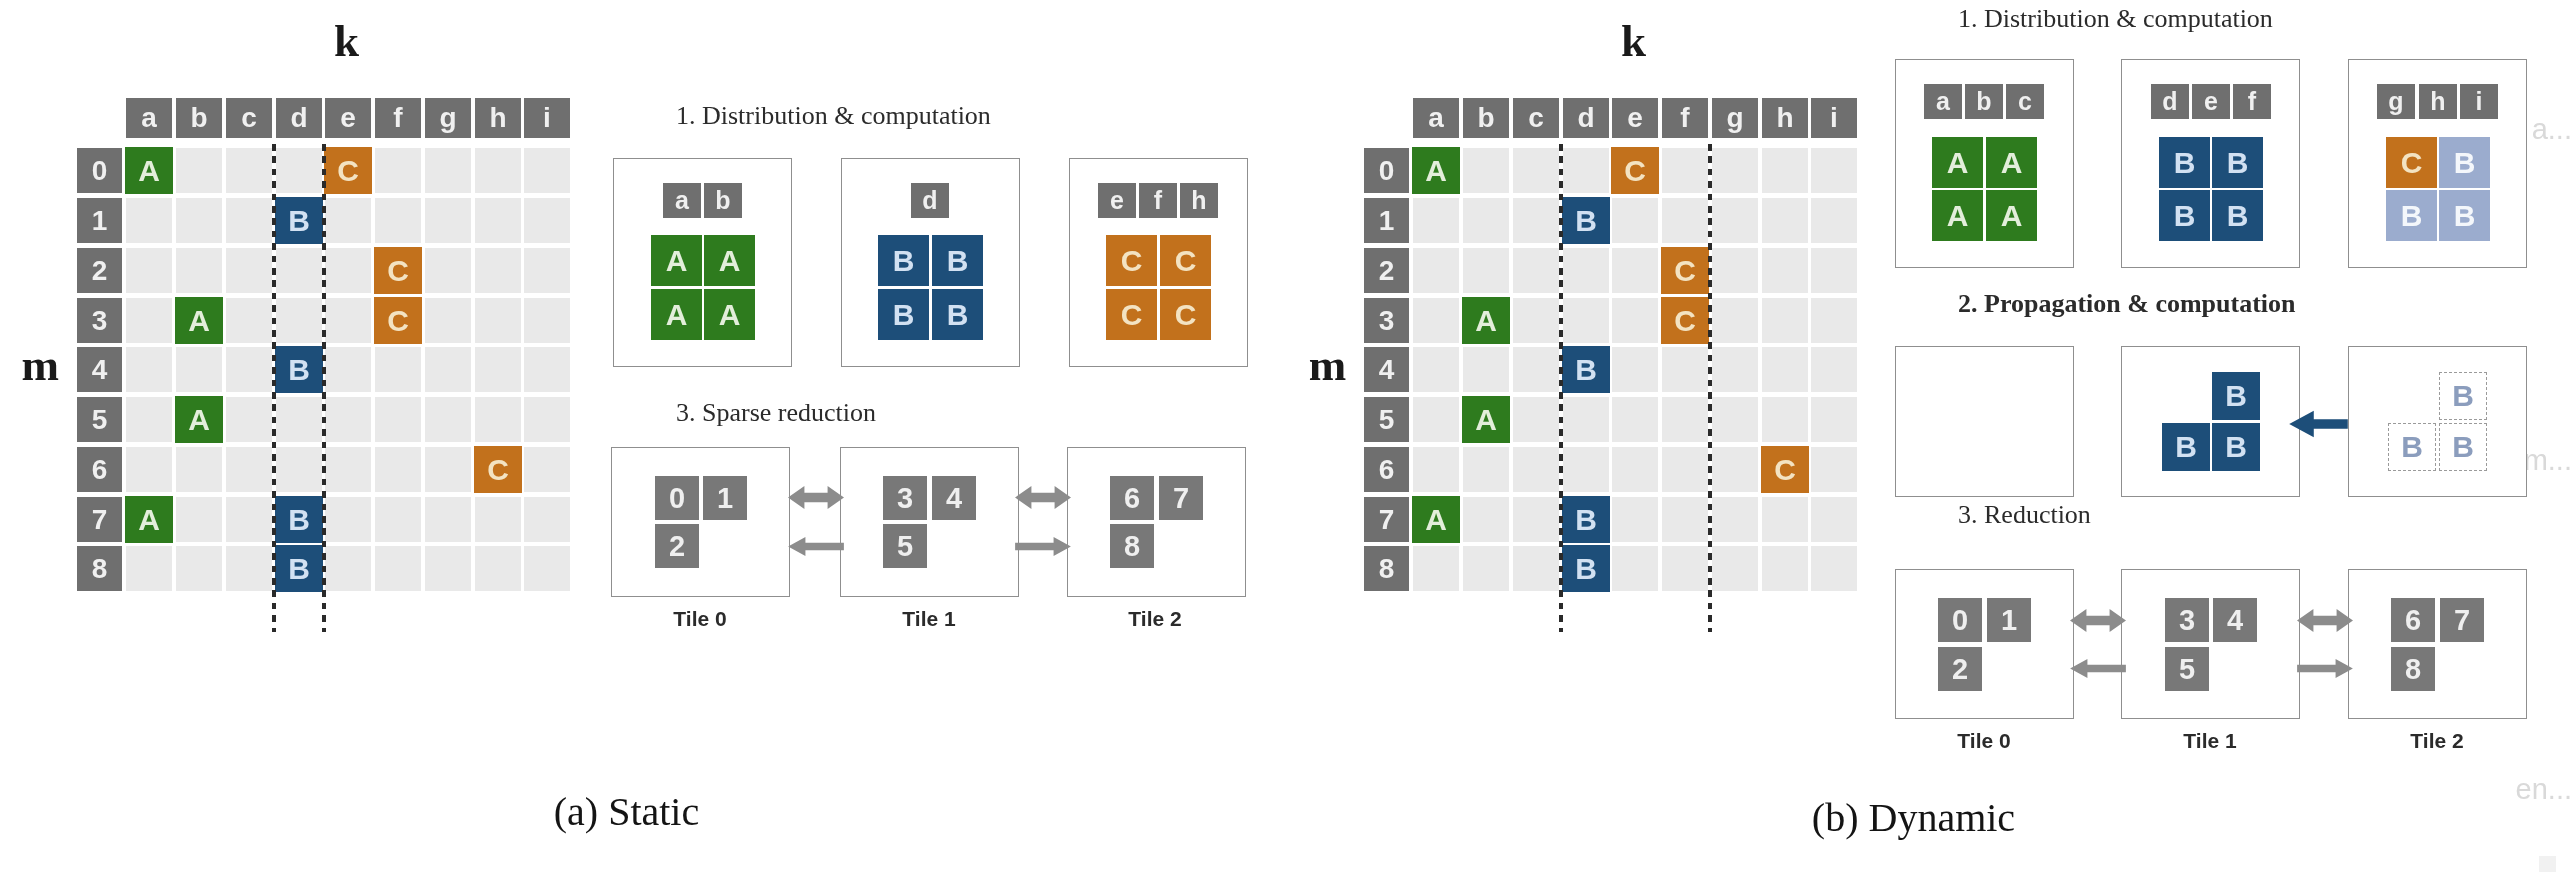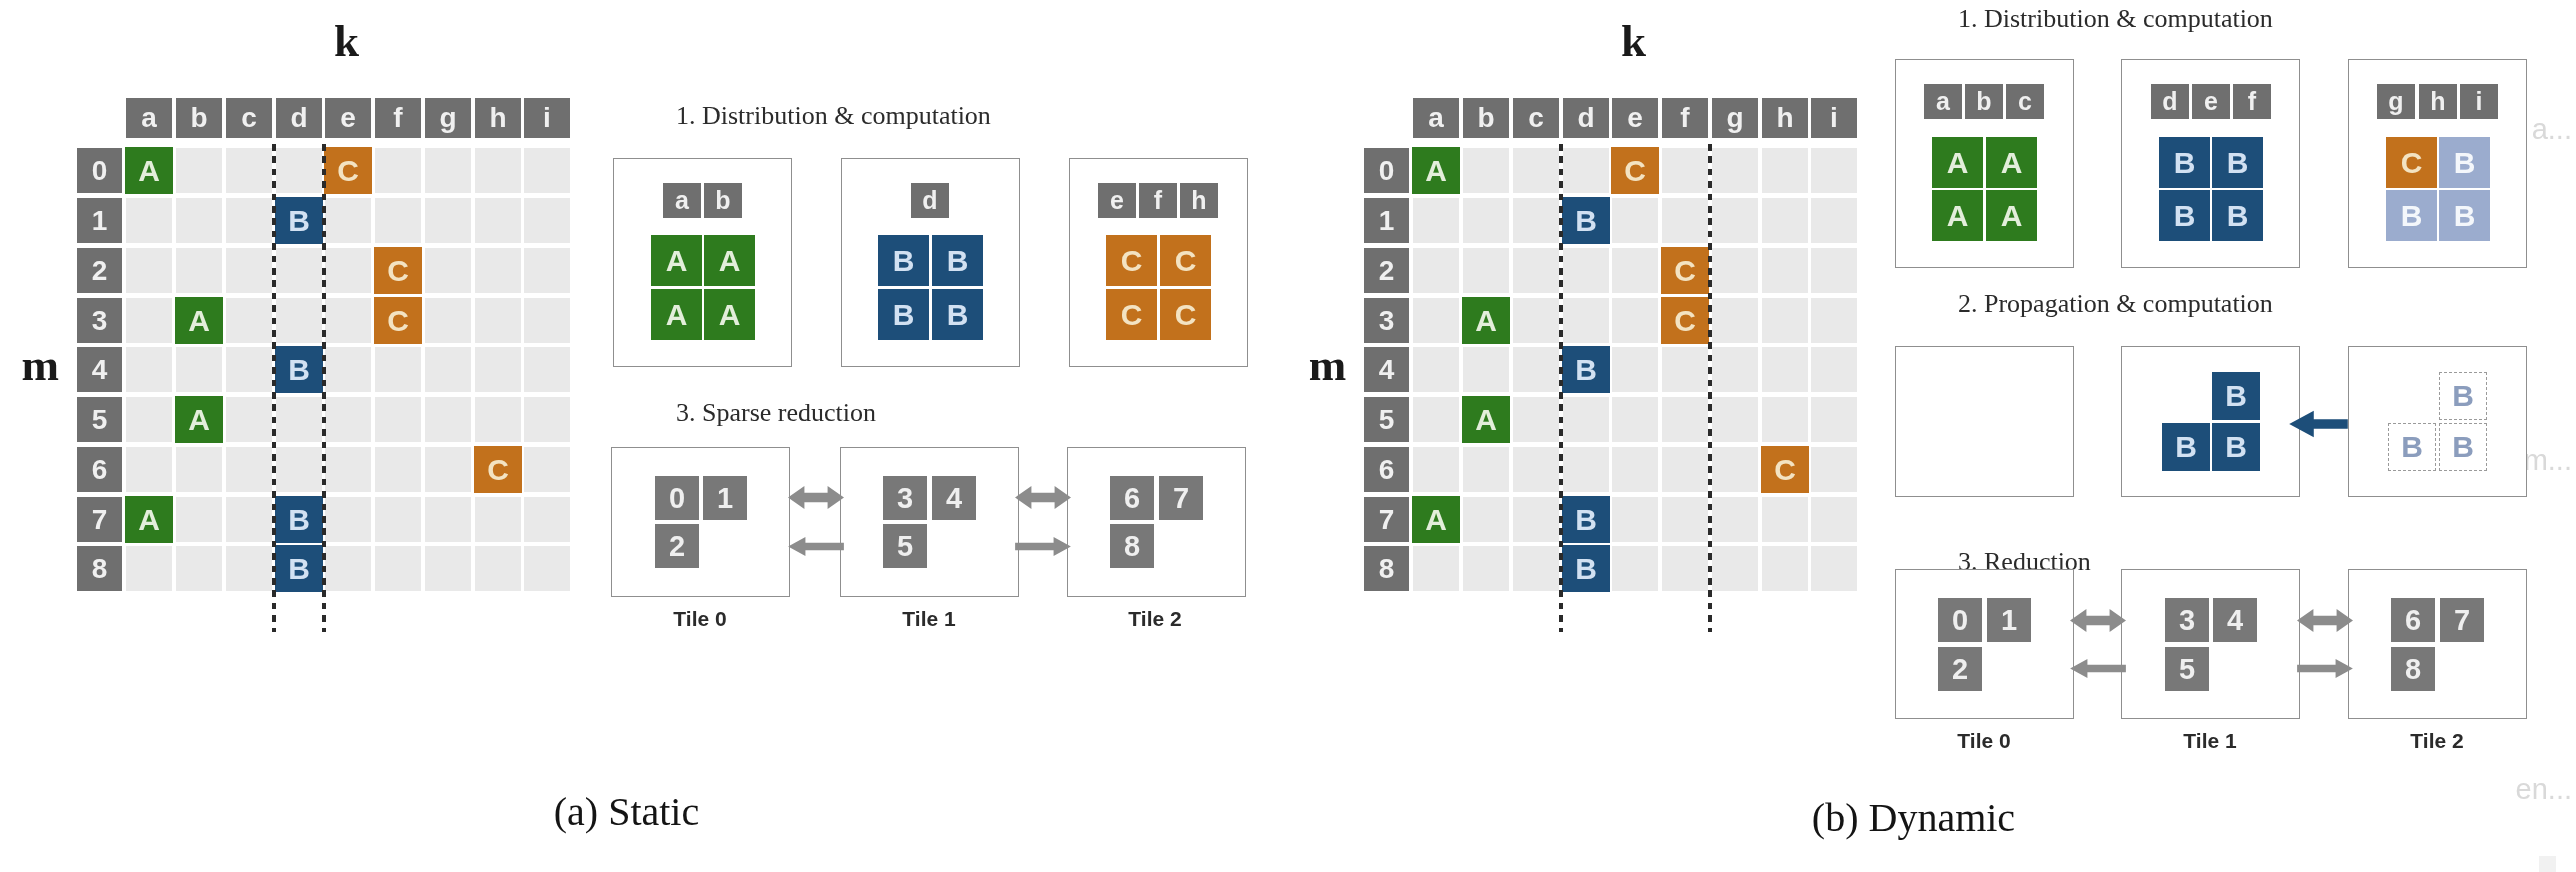--- a/index.html
+++ b/index.html
@@ -37,22 +37,22 @@
 <div id="canvas">
 
   <div class="abs axis" style="left:308px;top:15.3px;width:77px;">k</div>
   <div class="abs axis" style="left:6.7px;top:339px;width:67px;">m</div>
   <div class="abs axis" style="left:1595px;top:15.3px;width:77px;">k</div>
   <div class="abs axis" style="left:1294px;top:339px;width:67px;">m</div>
 
   <div class="abs title" style="left:676px;top:101px;">1. Distribution &amp; computation</div>
   <div class="abs title" style="left:676px;top:398px;">3. Sparse reduction</div>
   <div class="abs title" style="left:1958px;top:3.8px;">1. Distribution &amp; computation</div>
-  <div class="abs title" style="left:1958px;top:289px;">2. Propagation &amp; computation</div>
-  <div class="abs title" style="left:1958px;top:500px;margin-top:47px;">3. Reduction</div>
+  <div class="abs title" style="left:1958px;top:289px;font-weight:bold;">2. Propagation &amp; computation</div>
+  <div class="abs title" style="left:1958px;top:500px;">3. Reduction</div>
 
   <div class="abs tlabel" style="left:633px;top:607px;width:134px;">Tile 0</div>
   <div class="abs tlabel" style="left:862px;top:607px;width:134px;">Tile 1</div>
   <div class="abs tlabel" style="left:1088px;top:607px;width:134px;">Tile 2</div>
   <div class="abs tlabel" style="left:1917px;top:729px;width:134px;">Tile 0</div>
   <div class="abs tlabel" style="left:2143px;top:729px;width:134px;">Tile 1</div>
   <div class="abs tlabel" style="left:2370px;top:729px;width:134px;">Tile 2</div>
 
   <div class="abs idle" style="left:1917px;top:406px;width:134px;">Idle</div>
 

